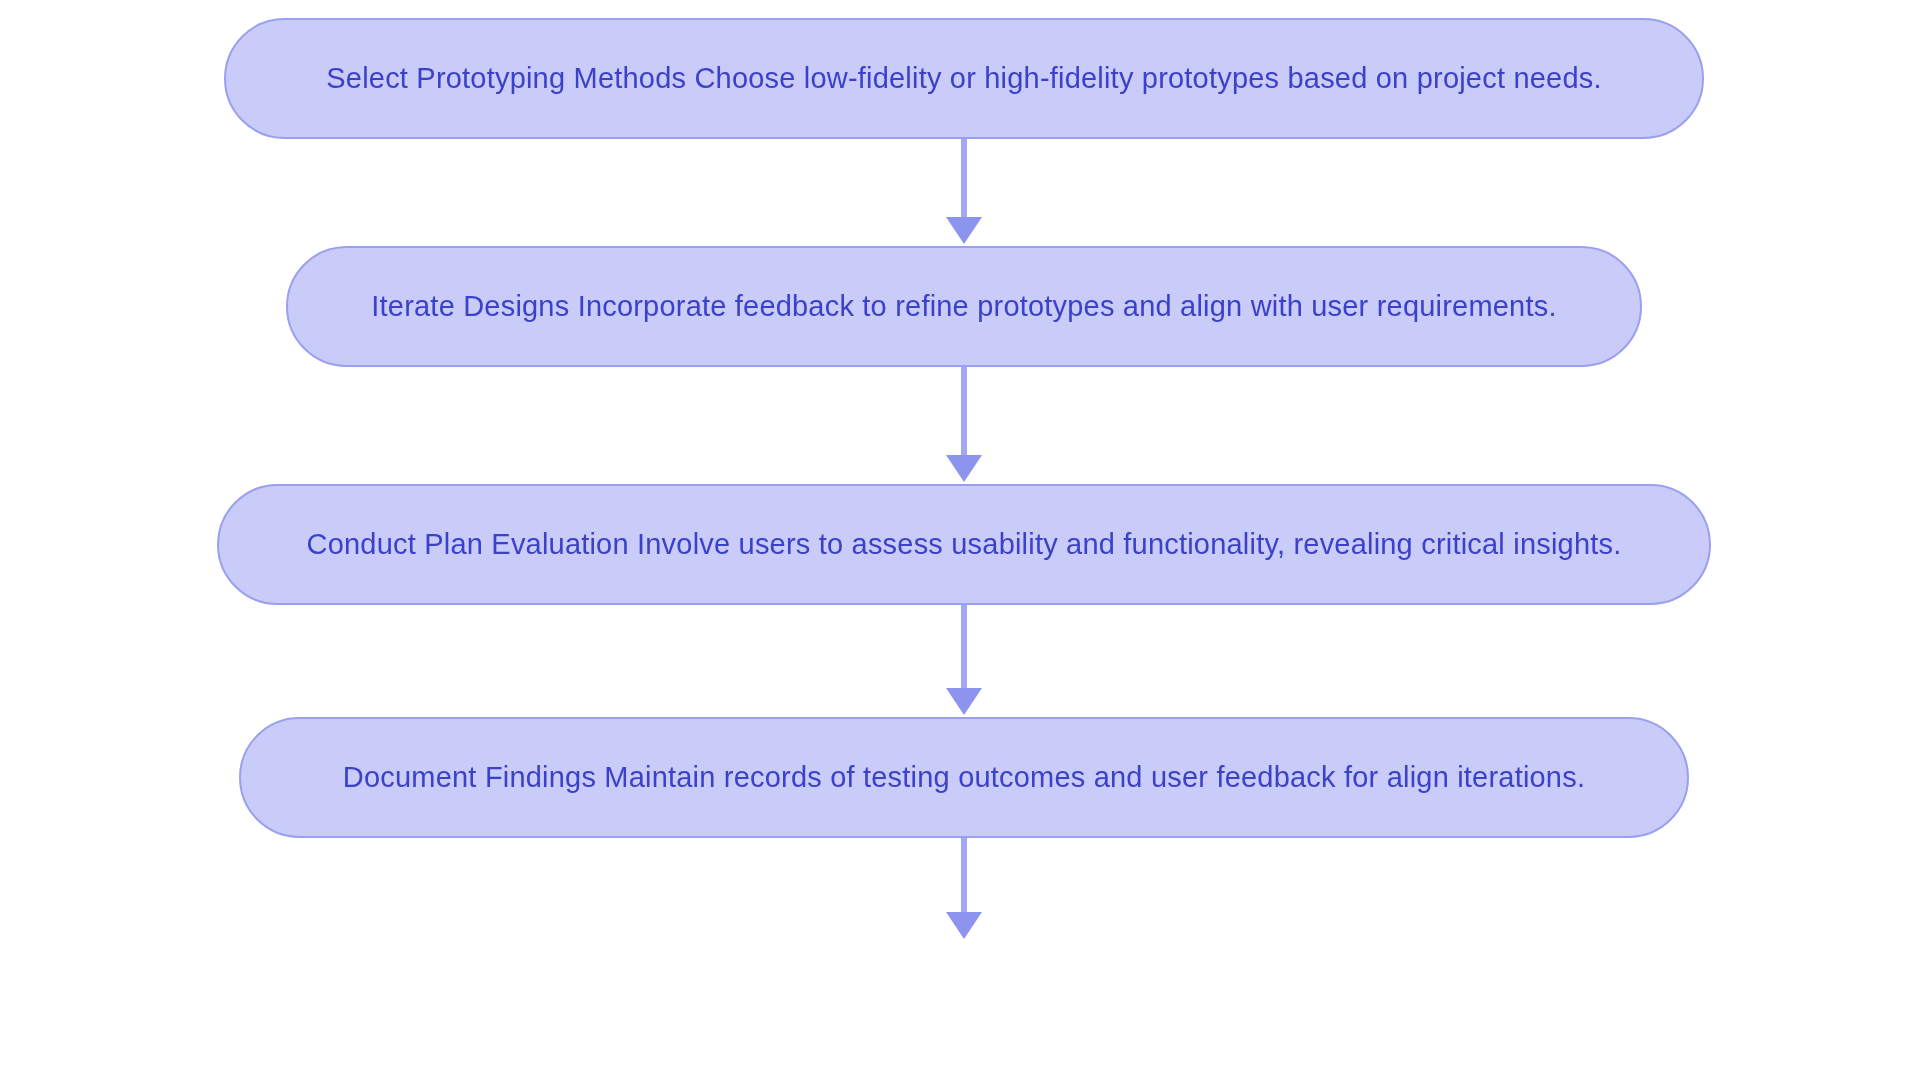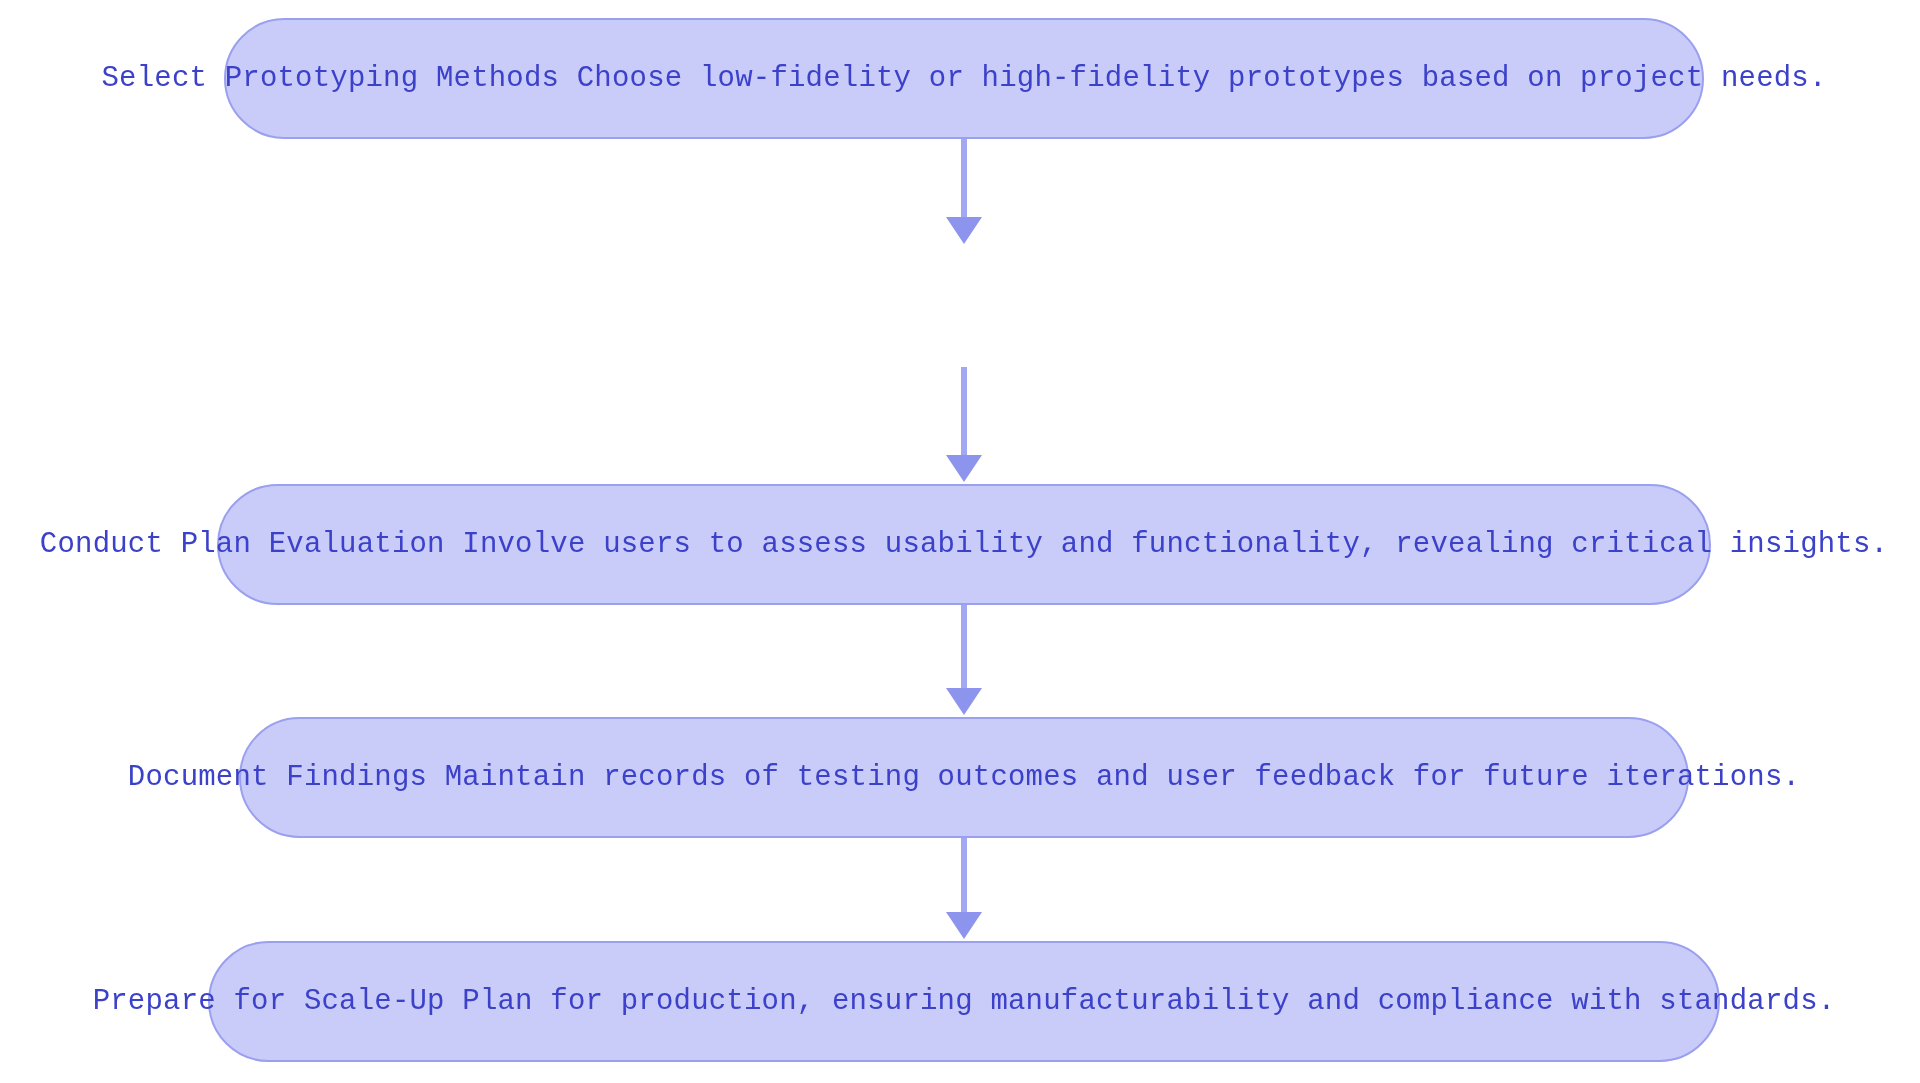--- a/index.html
+++ b/index.html
@@ -23,21 +23,20 @@
     border: 2px solid #9aa0ef;
     border-radius: 61px;
     display: flex;
     align-items: center;
     justify-content: center;
     text-align: center;
     color: #3b41c9;
     font-size: 29px;
     letter-spacing: 0.2px;
     white-space: nowrap;
-    font-family: Liberation Mono, monospace;
   }
   .node-1 { left: 224px; top: 18px;  width: 1480px; }
   .node-2 { left: 286px; top: 246px; width: 1356px; }
   .node-3 { left: 217px; top: 484px; width: 1494px; }
   .node-4 { left: 239px; top: 717px; width: 1450px; }
   .node-5 { left: 208px; top: 941px; width: 1512px; }
 
   .arrow {
     position: absolute;
     left: 946px;
@@ -74,41 +73,41 @@
 
   <div class="node node-1">
     <span>Select Prototyping Methods Choose low-fidelity or high-fidelity prototypes based on project needs.</span>
   </div>
 
   <div class="arrow arrow-1">
     <div class="stem"></div>
     <div class="head"></div>
   </div>
 
+  <div class="node node-2">
+    <span>Iterate Designs Incorporate feedback to refine prototypes and align with user requirements.</span>
+  </div>
 
   <div class="arrow arrow-2">
     <div class="stem"></div>
     <div class="head"></div>
   </div>
 
   <div class="node node-3">
     <span>Conduct Plan Evaluation Involve users to assess usability and functionality, revealing critical insights.</span>
   </div>
 
   <div class="arrow arrow-3">
     <div class="stem"></div>
     <div class="head"></div>
   </div>
 
   <div class="node node-4">
-    <span>Document Findings Maintain records of testing outcomes and user feedback for future iterations.</span>
+    <span>Document Findings Maintain records of testing outcomes and user feedback for align iterations.</span>
   </div>
 
   <div class="arrow arrow-4">
     <div class="stem"></div>
     <div class="head"></div>
   </div>
 
-  <div class="node node-5">
-    <span>Prepare for Scale-Up Plan for production, ensuring manufacturability and compliance with standards.</span>
-  </div>
 
 </div>
 
 </body></html>

